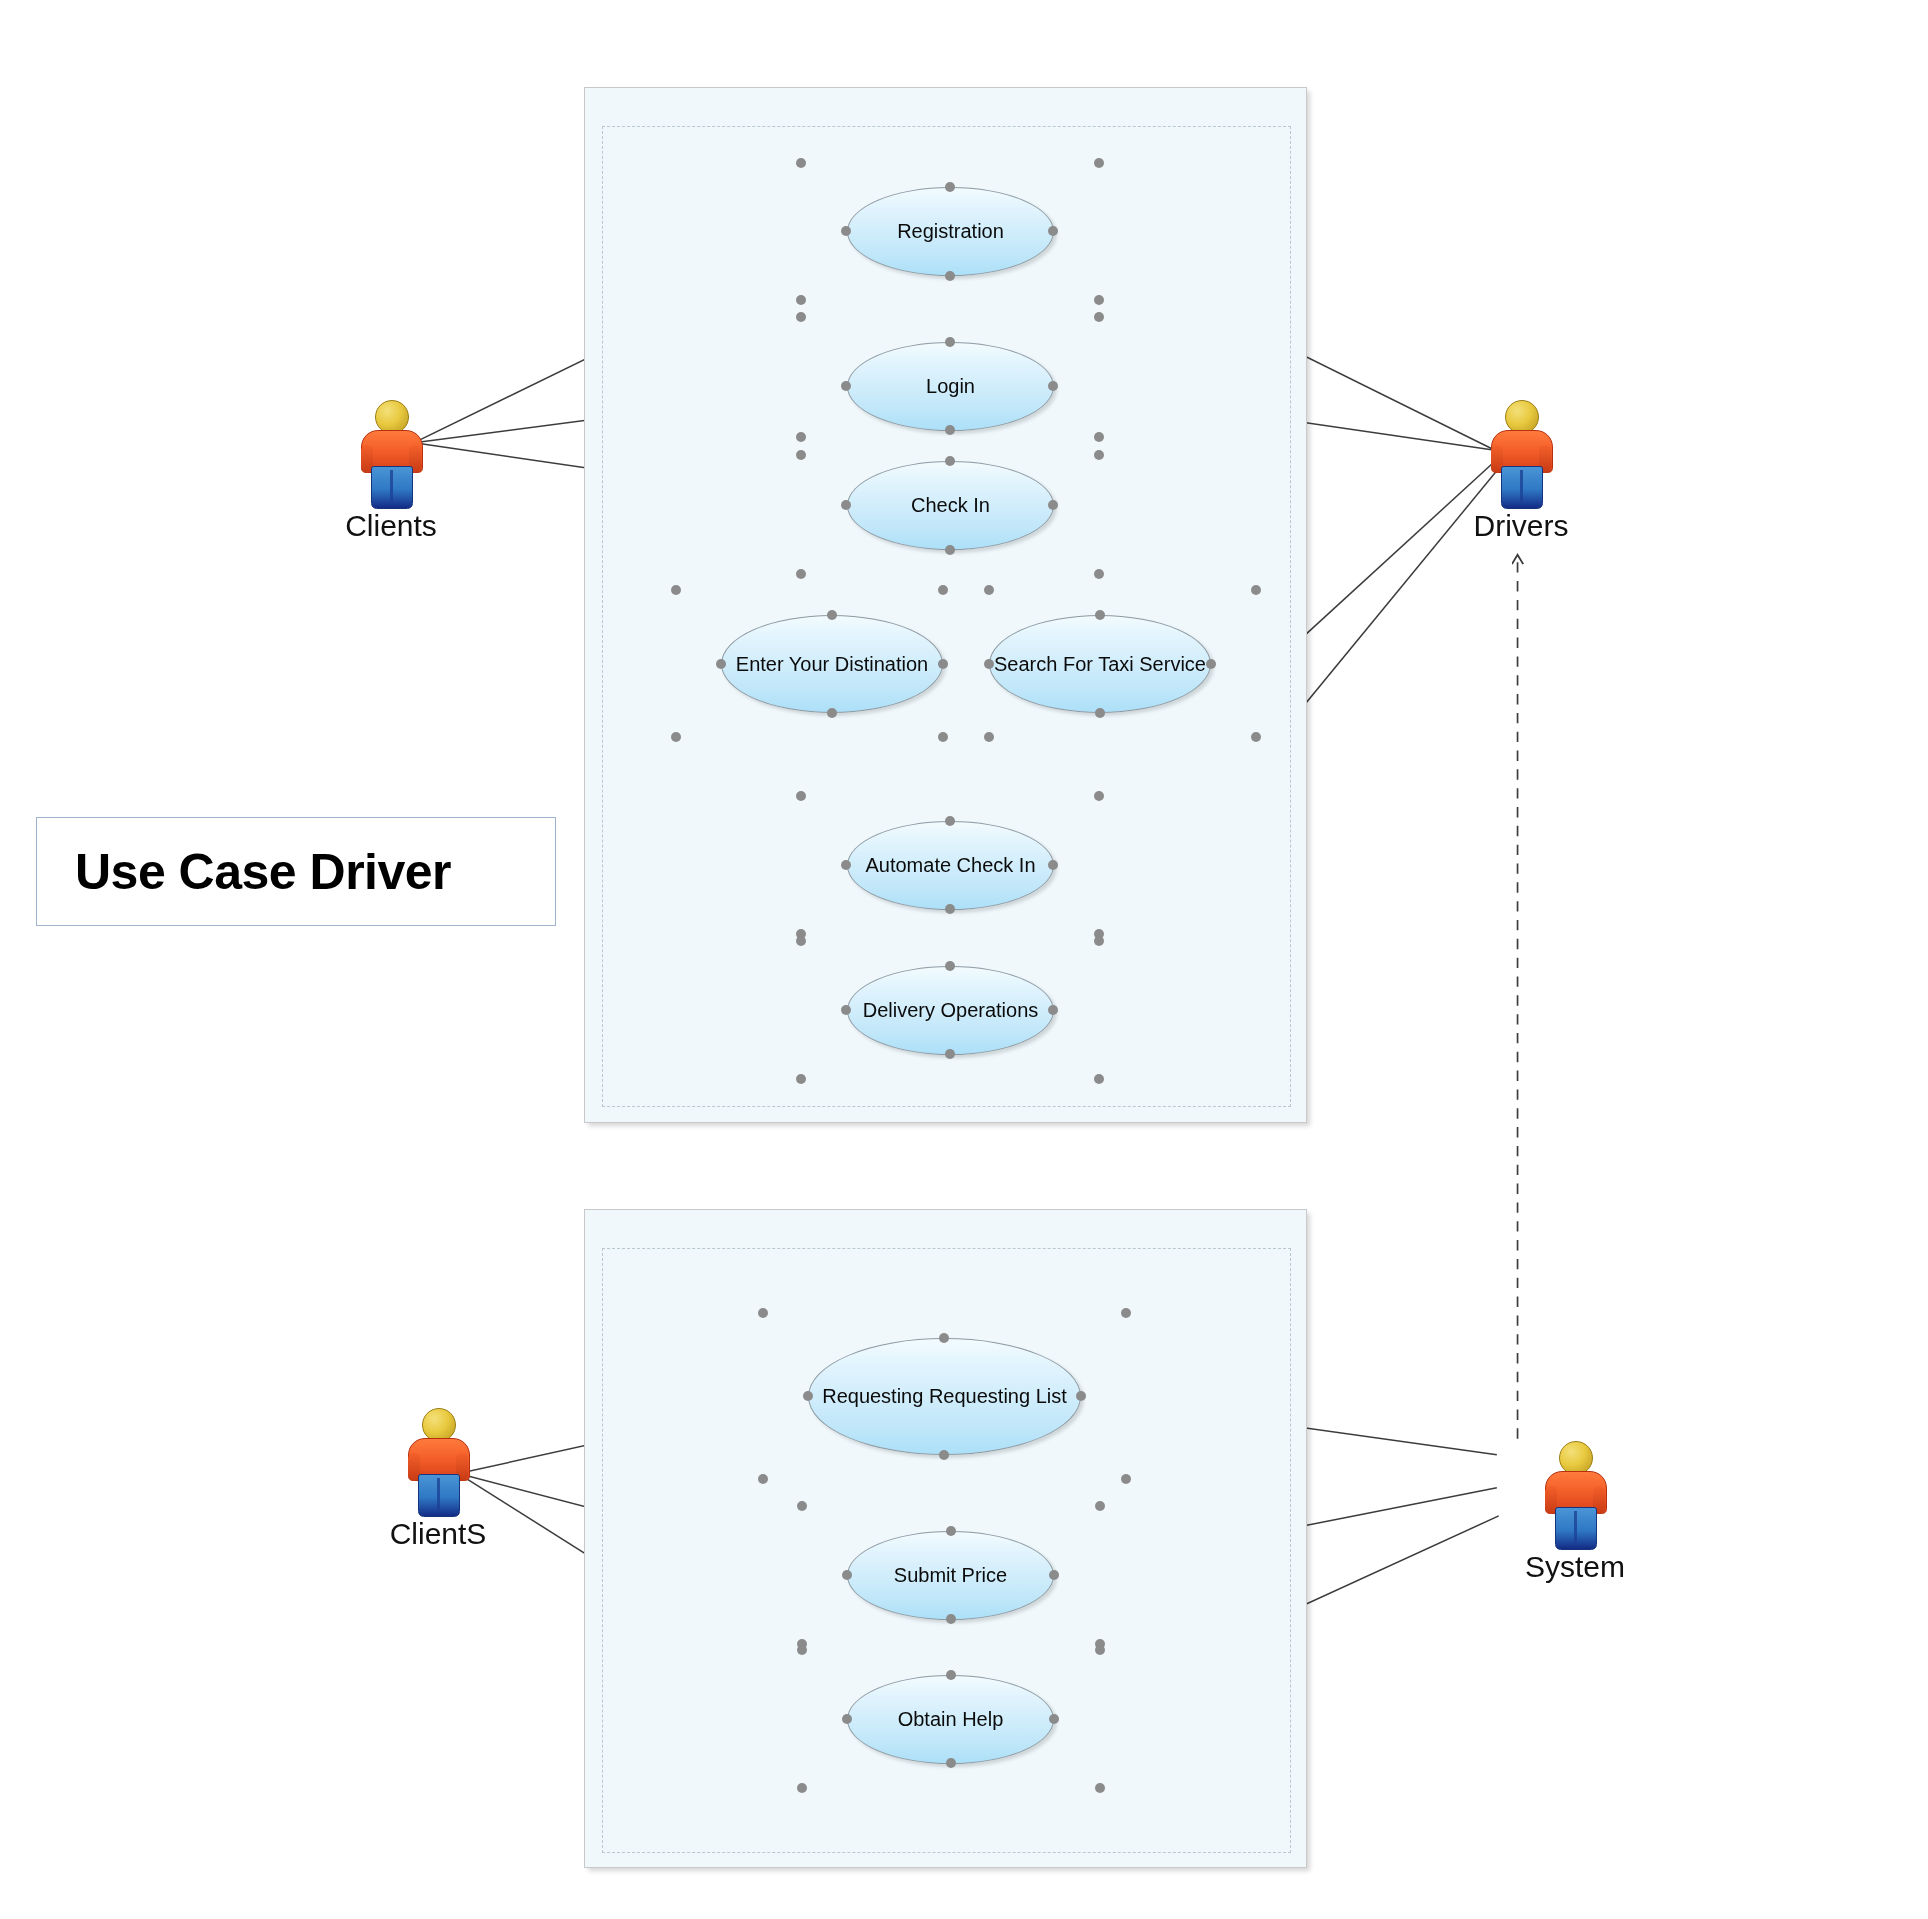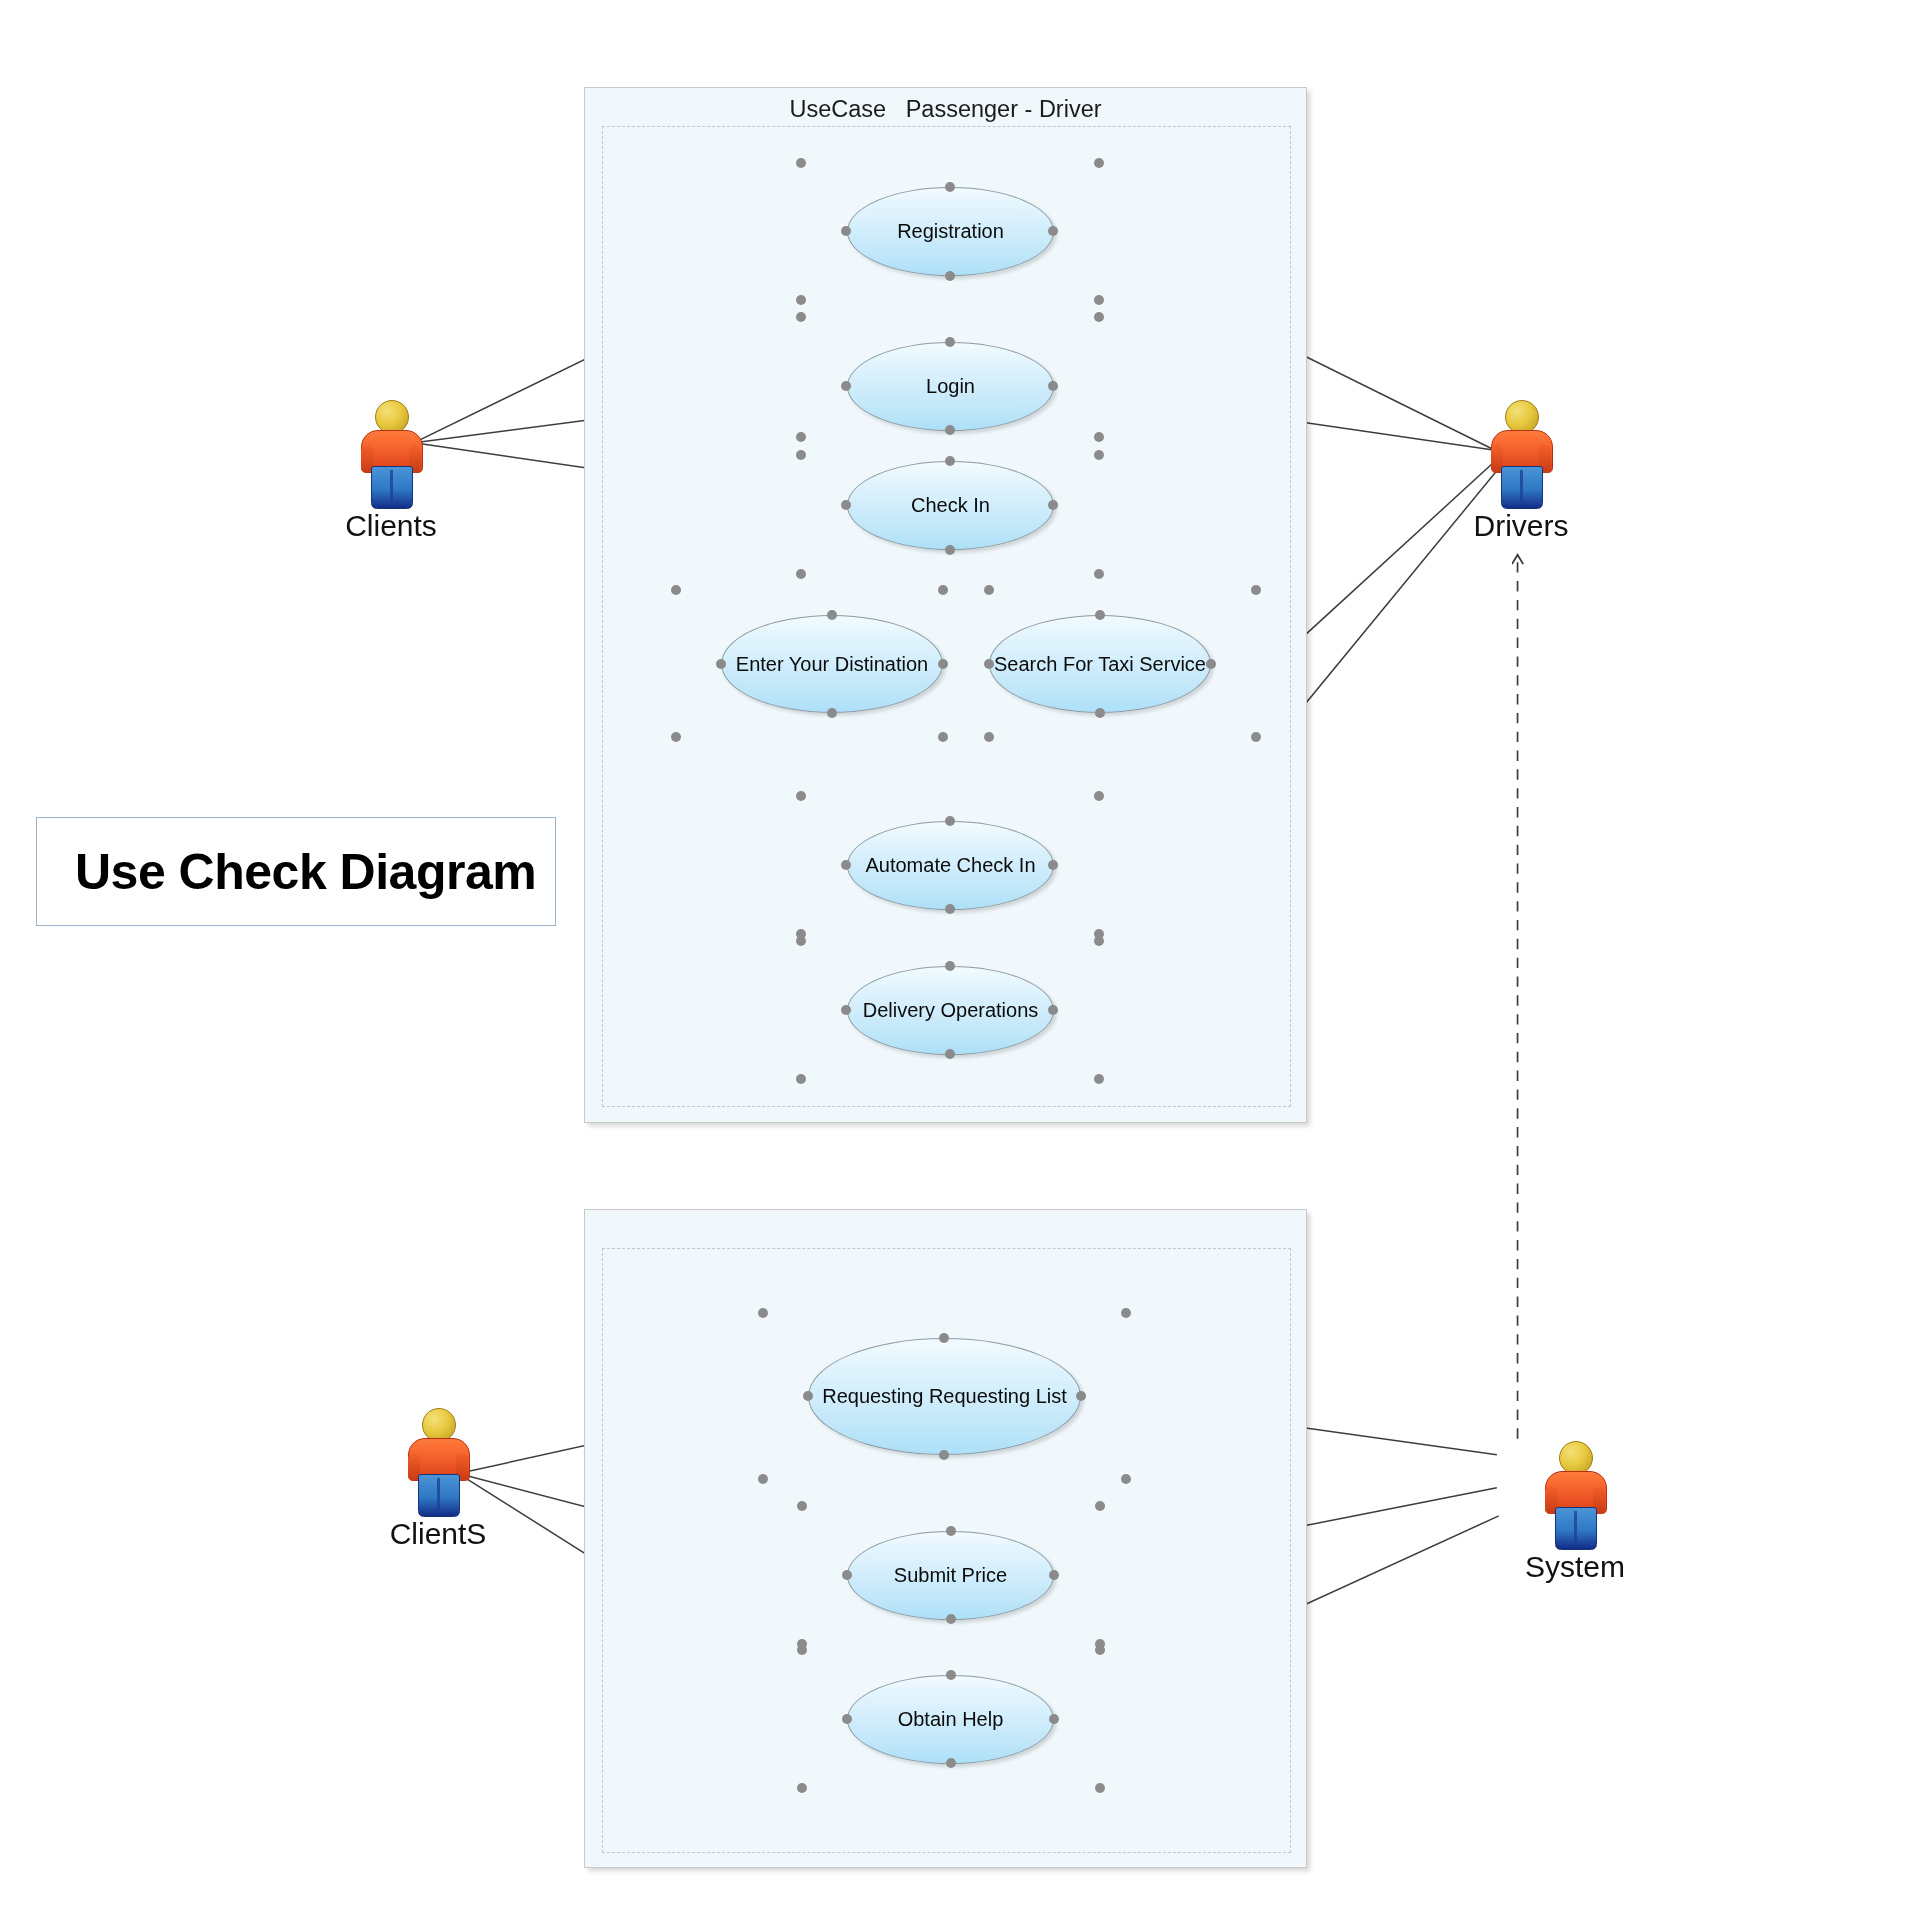--- a/index.html
+++ b/index.html
@@ -137,26 +137,25 @@
         <line x1="1120" y1="1826" x2="1592" y2="1610" stroke="#3c3c3c" stroke-width="1.6"></line>
       </g>
     <g id="dep-group">
         <polyline points="1009,584 1009,622 884,622 884,650" fill="none" stroke="#3c3c3c" stroke-width="1.8" stroke-dasharray="11,9" marker-end="url(#openArrow)"></polyline>
         <polyline points="1055,577 1055,622 1168,622 1168,650" fill="none" stroke="#3c3c3c" stroke-width="1.8" stroke-dasharray="11,9" marker-end="url(#openArrow)"></polyline>
         <polyline points="1612,1528 1612,590" fill="none" stroke="#3c3c3c" stroke-width="1.8" stroke-dasharray="11,9" marker-end="url(#openArrow)"></polyline>
       </g>
   </svg>
 
   <div class="title-box" style="left:36px;top:817px;width:520px;height:109px;">
-    <span class="title-text">Use Check Diagram</span>
+    <span class="title-text">Use Case Driver</span>
   </div>
 
   <div id="pkg-layer">
       <div class="pkg" style="left: 584px; top: 87px; width: 723px; height: 1036px;">
-        <div class="pkg-title" style="top: 7.5px;">UseCase   Passenger - Driver</div>
         <div class="pkg-inner" style="left: 17px; top: 38px; width: 689px; height: 981px;"></div>
       </div>
       <div class="pkg" style="left: 584px; top: 1209px; width: 723px; height: 659px;">
         <div class="pkg-inner" style="left: 17px; top: 38px; width: 689px; height: 605px;"></div>
       </div>
     </div>
   <div id="uc-layer">
       <div class="usecase" style="left: 847px; top: 187px; width: 207px; height: 89px;">
         <span>Registration</span>
       </div>

